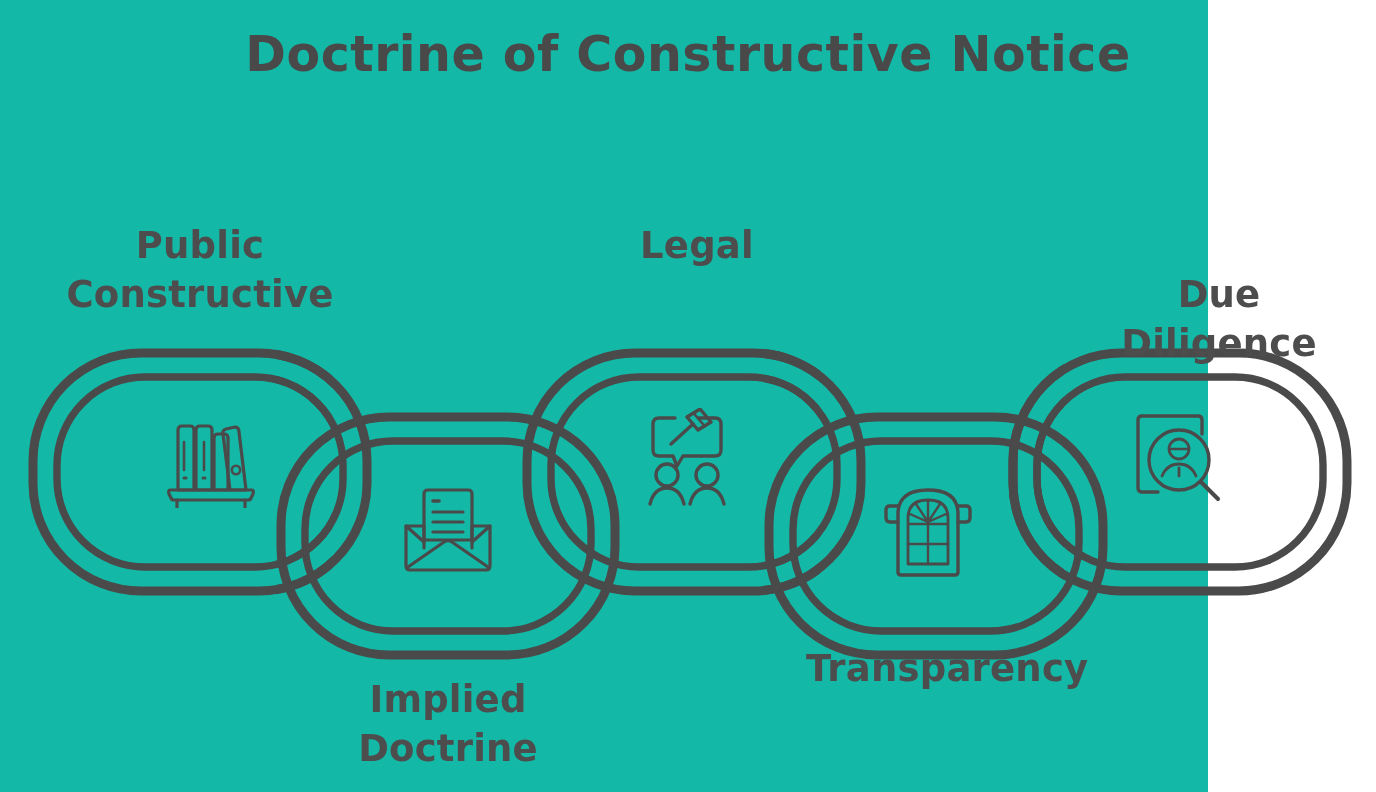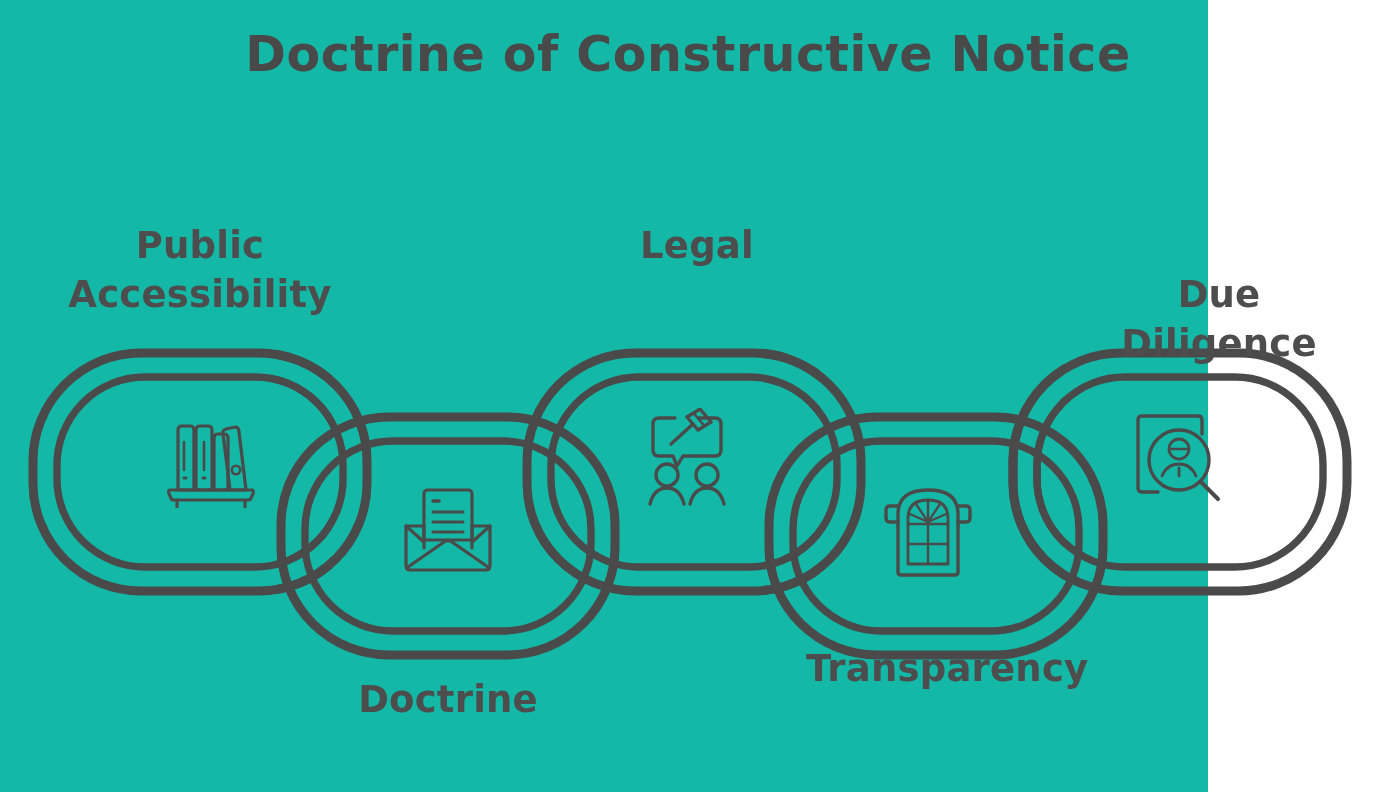--- a/index.html
+++ b/index.html
@@ -208,32 +208,33 @@
       <use href="#ico-books" x="160" y="408" width="100" height="100"></use>
       <use href="#ico-envelope" x="398" y="480" width="100" height="100"></use>
       <use href="#ico-gavel" x="637" y="408" width="100" height="100"></use>
       <use href="#ico-window" x="878" y="480" width="100" height="100"></use>
       <use href="#ico-magnifier" x="1124" y="404" width="100" height="100"></use>
     </g>
   </svg>
 
   <div class="node-label" style="left:60px; top:221px; width:280px;">
     <div>Public</div>
-    <div>Accessibility</div>
+    <div>Constructive</div>
   </div>
 
   <div class="node-label" style="left:549px; top:221px; width:280px;margin-left:8px;">
     <div>Legal</div>
   </div>
 
   <div class="node-label" style="left:1089px; top:270px; width:260px;">
     <div>Due Diligence</div>
   </div>
 
   <div class="node-label" style="left:308px; top:675px; width:280px;">
+    <div>Implied</div>
     <div>Doctrine</div>
   </div>
 
   <div class="node-label" style="left:806px; top:644px; width:250px;">
     <div>Transparency</div>
   </div>
 
 </div>
 
 </body></html>

